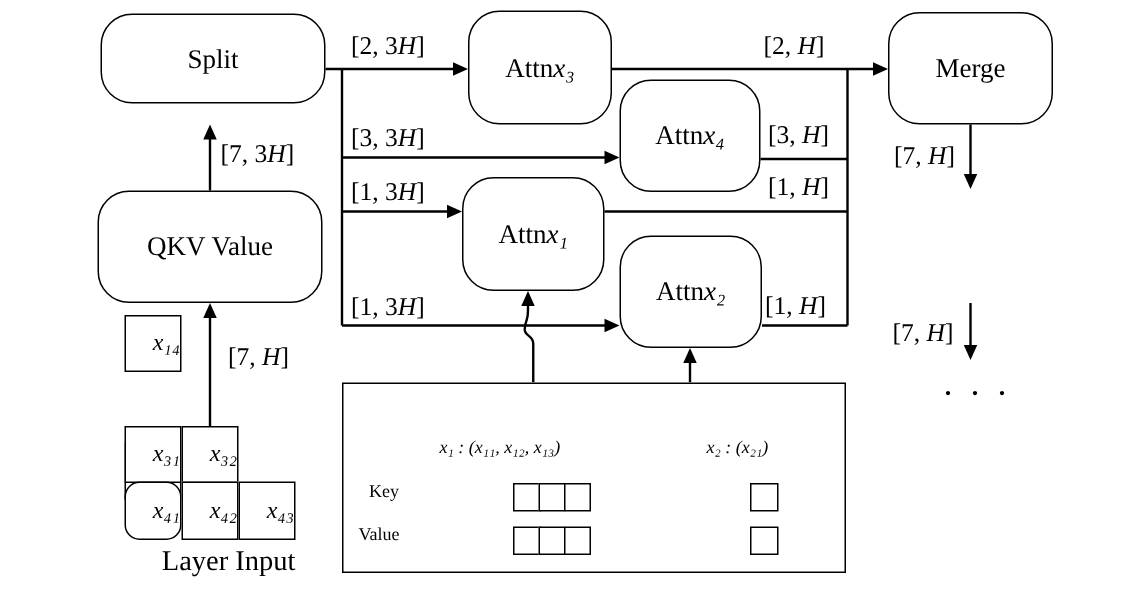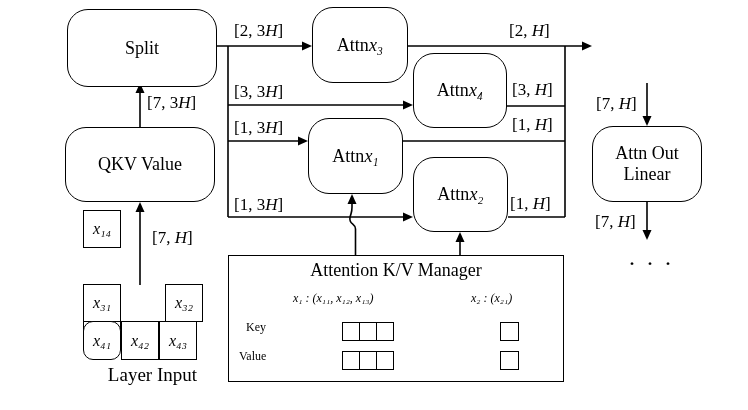--- a/index.html
+++ b/index.html
@@ -19,21 +19,21 @@
     font-size:18px; white-space:nowrap;
   }
   .box.square { border-radius:0; }
   .box.col { flex-direction:column; line-height:21px; }
   .dim {
     position:absolute; z-index:3; font-size:17px; white-space:nowrap;
   }
   .dim i, .math i { font-style:italic; }
   .cell {
     position:absolute; z-index:2; border:1.6px solid #000; background:#fff;
-    display:flex; align-items:center; justify-content:center;
+    display:flex; align-items:center; justify-content:flex-end;
     font-size:16px; font-style:italic;
   }
   .caption {
     position:absolute; z-index:2; font-size:19px; text-align:right;
     white-space:nowrap;
   }
   .kv-text { position:absolute; z-index:3; font-size:12px; white-space:nowrap; }
   .kv-title { position:absolute; z-index:3; font-size:18px; width:336px; text-align:center; }
   .math { font-style:italic; }
   .slotstrip { position:absolute; z-index:3; display:flex; }
@@ -83,21 +83,21 @@
       <polygon points="592,46 582,41.5 582,50.5"></polygon>
       <polygon points="140,83 135.5,93 144.5,93"></polygon>
       <polygon points="140,202 135.5,212 144.5,212"></polygon>
       <polygon points="647,126 642.5,116 651.5,116"></polygon>
       <polygon points="647,240 642.5,230 651.5,230"></polygon>
       <polygon points="352,194 347.5,204 356.5,204"></polygon>
       <polygon points="460,232 455.5,242 464.5,242"></polygon>
     </g>
   </svg>
 
-  <div class="box" style="left:67px; top:9px; width:150px; height:78px;">
+  <div class="box" style="left:67px; top:9px; width:150px; height:60px;">
     <span>Split</span>
   </div>
 
   <div class="box" style="left:65px; top:127px; width:150px; height:75px;">
     <span>QKV Value</span>
   </div>
 
   <div class="box" style="left:312px; top:7px; width:96px; height:76px;">
     <span>Attn </span>
       <i>x₃</i>
@@ -111,25 +111,24 @@
   <div class="box" style="left:308px; top:118px; width:95px; height:76px;">
     <span>Attn </span>
       <i>x₁</i>
   </div>
 
   <div class="box" style="left:413px; top:157px; width:95px; height:75px;">
     <span>Attn </span>
       <i>x₂</i>
   </div>
 
-
-  <div class="box col" style="left:592px; top:126px; width:110px; height:76px;">
-    <span>Attn Out</span>
-    <span>Linear</span>
-  </div>
+  <div class="box" style="left:592px; top:8px; width:110px; height:75px;">
+    <span>Merge</span>
+  </div>
+
 
   <span class="dim" style="left:147px; top:93px;"><span>[7, 3</span><i>H</i><span>]</span></span>
 
   <span class="dim" style="left:152px; top:228px;"><span>[7, </span><i>H</i><span>]</span></span>
 
   <span class="dim" style="left:234px; top:21px;text-align:right;"><span>[2, 3</span><i>H</i><span>]</span></span>
 
   <span class="dim" style="left:234px; top:82px;"><span>[3, 3</span><i>H</i><span>]</span></span>
 
   <span class="dim" style="left:234px; top:118px;"><span>[1, 3</span><i>H</i><span>]</span></span>
@@ -150,38 +149,37 @@
 
   <div class="cell" style="left:83px;  top:210px; width:38px; height:38px;">
       <span>x₁₄</span>
     </div>
   <div class="cell" style="left:83px;  top:247px; width:38px; height:38px;margin-top:48px;">
       <span>x₂₂</span>
     </div>
   <div class="cell" style="left:83px;  top:284px; width:38px; height:38px;">
       <span>x₃₁</span>
     </div>
-  <div class="cell" style="left:121px; top:284px; width:38px; height:38px;margin-left:44px;">
+  <div class="cell" style="left:121px; top:284px; width:38px; height:38px;">
       <span>x₃₂</span>
     </div>
   <div class="cell" style="left:83px;  top:321px; width:38px; height:39px;border-radius:10px;">
       <span>x₄₁</span>
     </div>
   <div class="cell" style="left:121px; top:321px; width:38px; height:39px;">
       <span>x₄₂</span>
     </div>
   <div class="cell" style="left:159px; top:321px; width:38px; height:39px;">
       <span>x₄₃</span>
     </div>
 
   <div class="caption" style="left:83px; top:364px; width:114px;">Layer Input</div>
 
   <div class="box square" style="left:228px; top:255px; width:336px; height:127px;"></div>
 
-  <div class="kv-title" style="left:228px; top:260px;">Attention K/V Manager</div>
 
   <span class="kv-text math" style="left:293px; top:291px;">x₁ : (x₁₁, x₁₂, x₁₃)</span>
   <span class="kv-text math" style="left:471px; top:291px;">x₂ : (x₂₁)</span>
 
   <span class="kv-text" style="left:246px; top:320px;">Key</span>
   <div class="slotstrip" style="left:342px; top:322px;">
     <div class="slot"></div>
     <div class="slot"></div>
     <div class="slot"></div>
   </div>

